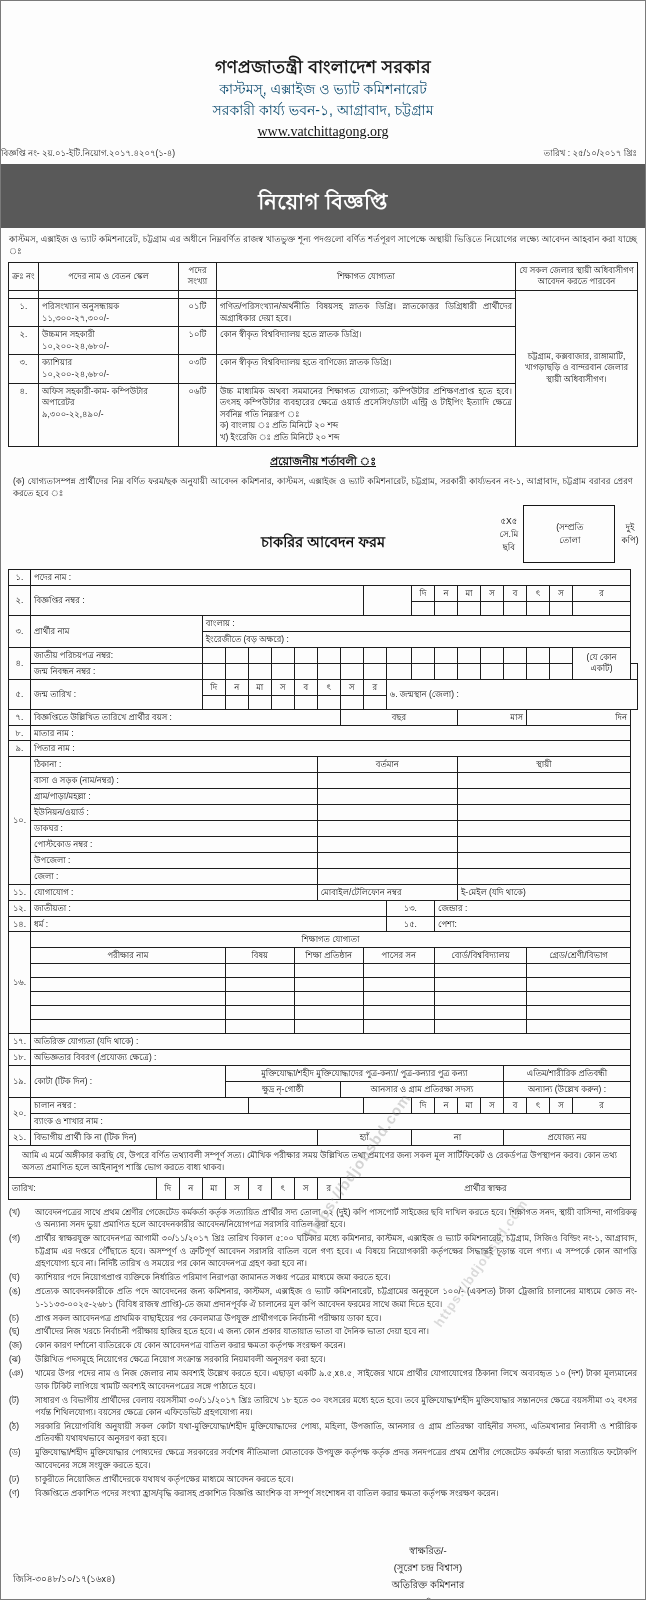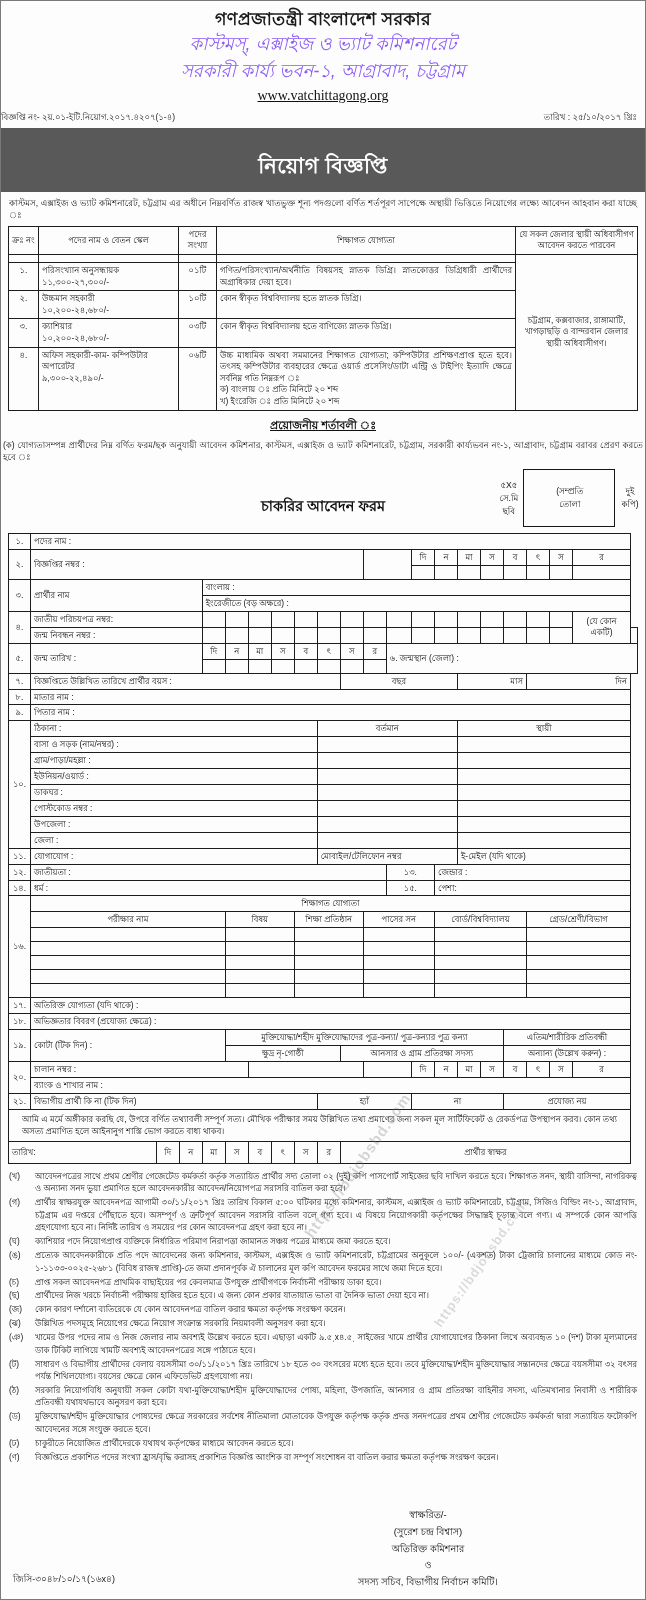--- a/index.html
+++ b/index.html
@@ -46,23 +46,23 @@
     white-space: nowrap;
     pointer-events: none;
     z-index: 40;
     font-weight: bold;
   }
 
   
   .hdr { padding: 8px 10px 2px 10px; text-align: center; }
   .gov-title {
     font-size: 17.5px; font-weight: bold; color: #1a1a1a;
-    letter-spacing: .3px; line-height: 1.25;
-  }
-  .gov-sub { font-size: 18px; color: #8b5cf6; line-height: 1.5; font-style: italic; }
+    letter-spacing: .3px; line-height: 1.25; margin-top: 48px;
+  }
+  .gov-sub { font-size: 14px; color: #0c4a6e; line-height: 1.5; }
   .gov-url {
     font-family: "Liberation Serif", "DejaVu Serif", serif;
     font-size: 14px; color: #111; text-decoration: underline; line-height: 1.5;
   }
   .refline {
     display: flex; justify-content: space-between;
     font-size: 8.5px; color: #222; padding: 3px 8px 3px 0;
   }
   .banner {
     background: #595959; color: #ffffff; text-align: center;
@@ -90,21 +90,21 @@
   .mid { vertical-align: middle !important; }
   .just { text-align: justify; }
 
   
   .cond-title {
     text-align: center; font-size: 11px; font-weight: bold;
     text-decoration: underline; margin: 6px 0 3px 0; color: #111;
   }
   .cond-a {
     font-size: 8.5px; line-height: 1.45; color: #151515;
-    padding: 0 2px; text-align: justify;
+    padding: 0 12px; text-align: justify;
   }
 
   
   .formrow {
     position: relative; height: 62px; margin-top: 4px;
   }
   .form-title {
     position: absolute; left: 0; right: 0; top: 28px;
     text-align: center; font-size: 14.5px; font-weight: bold; color: #101010;
   }

